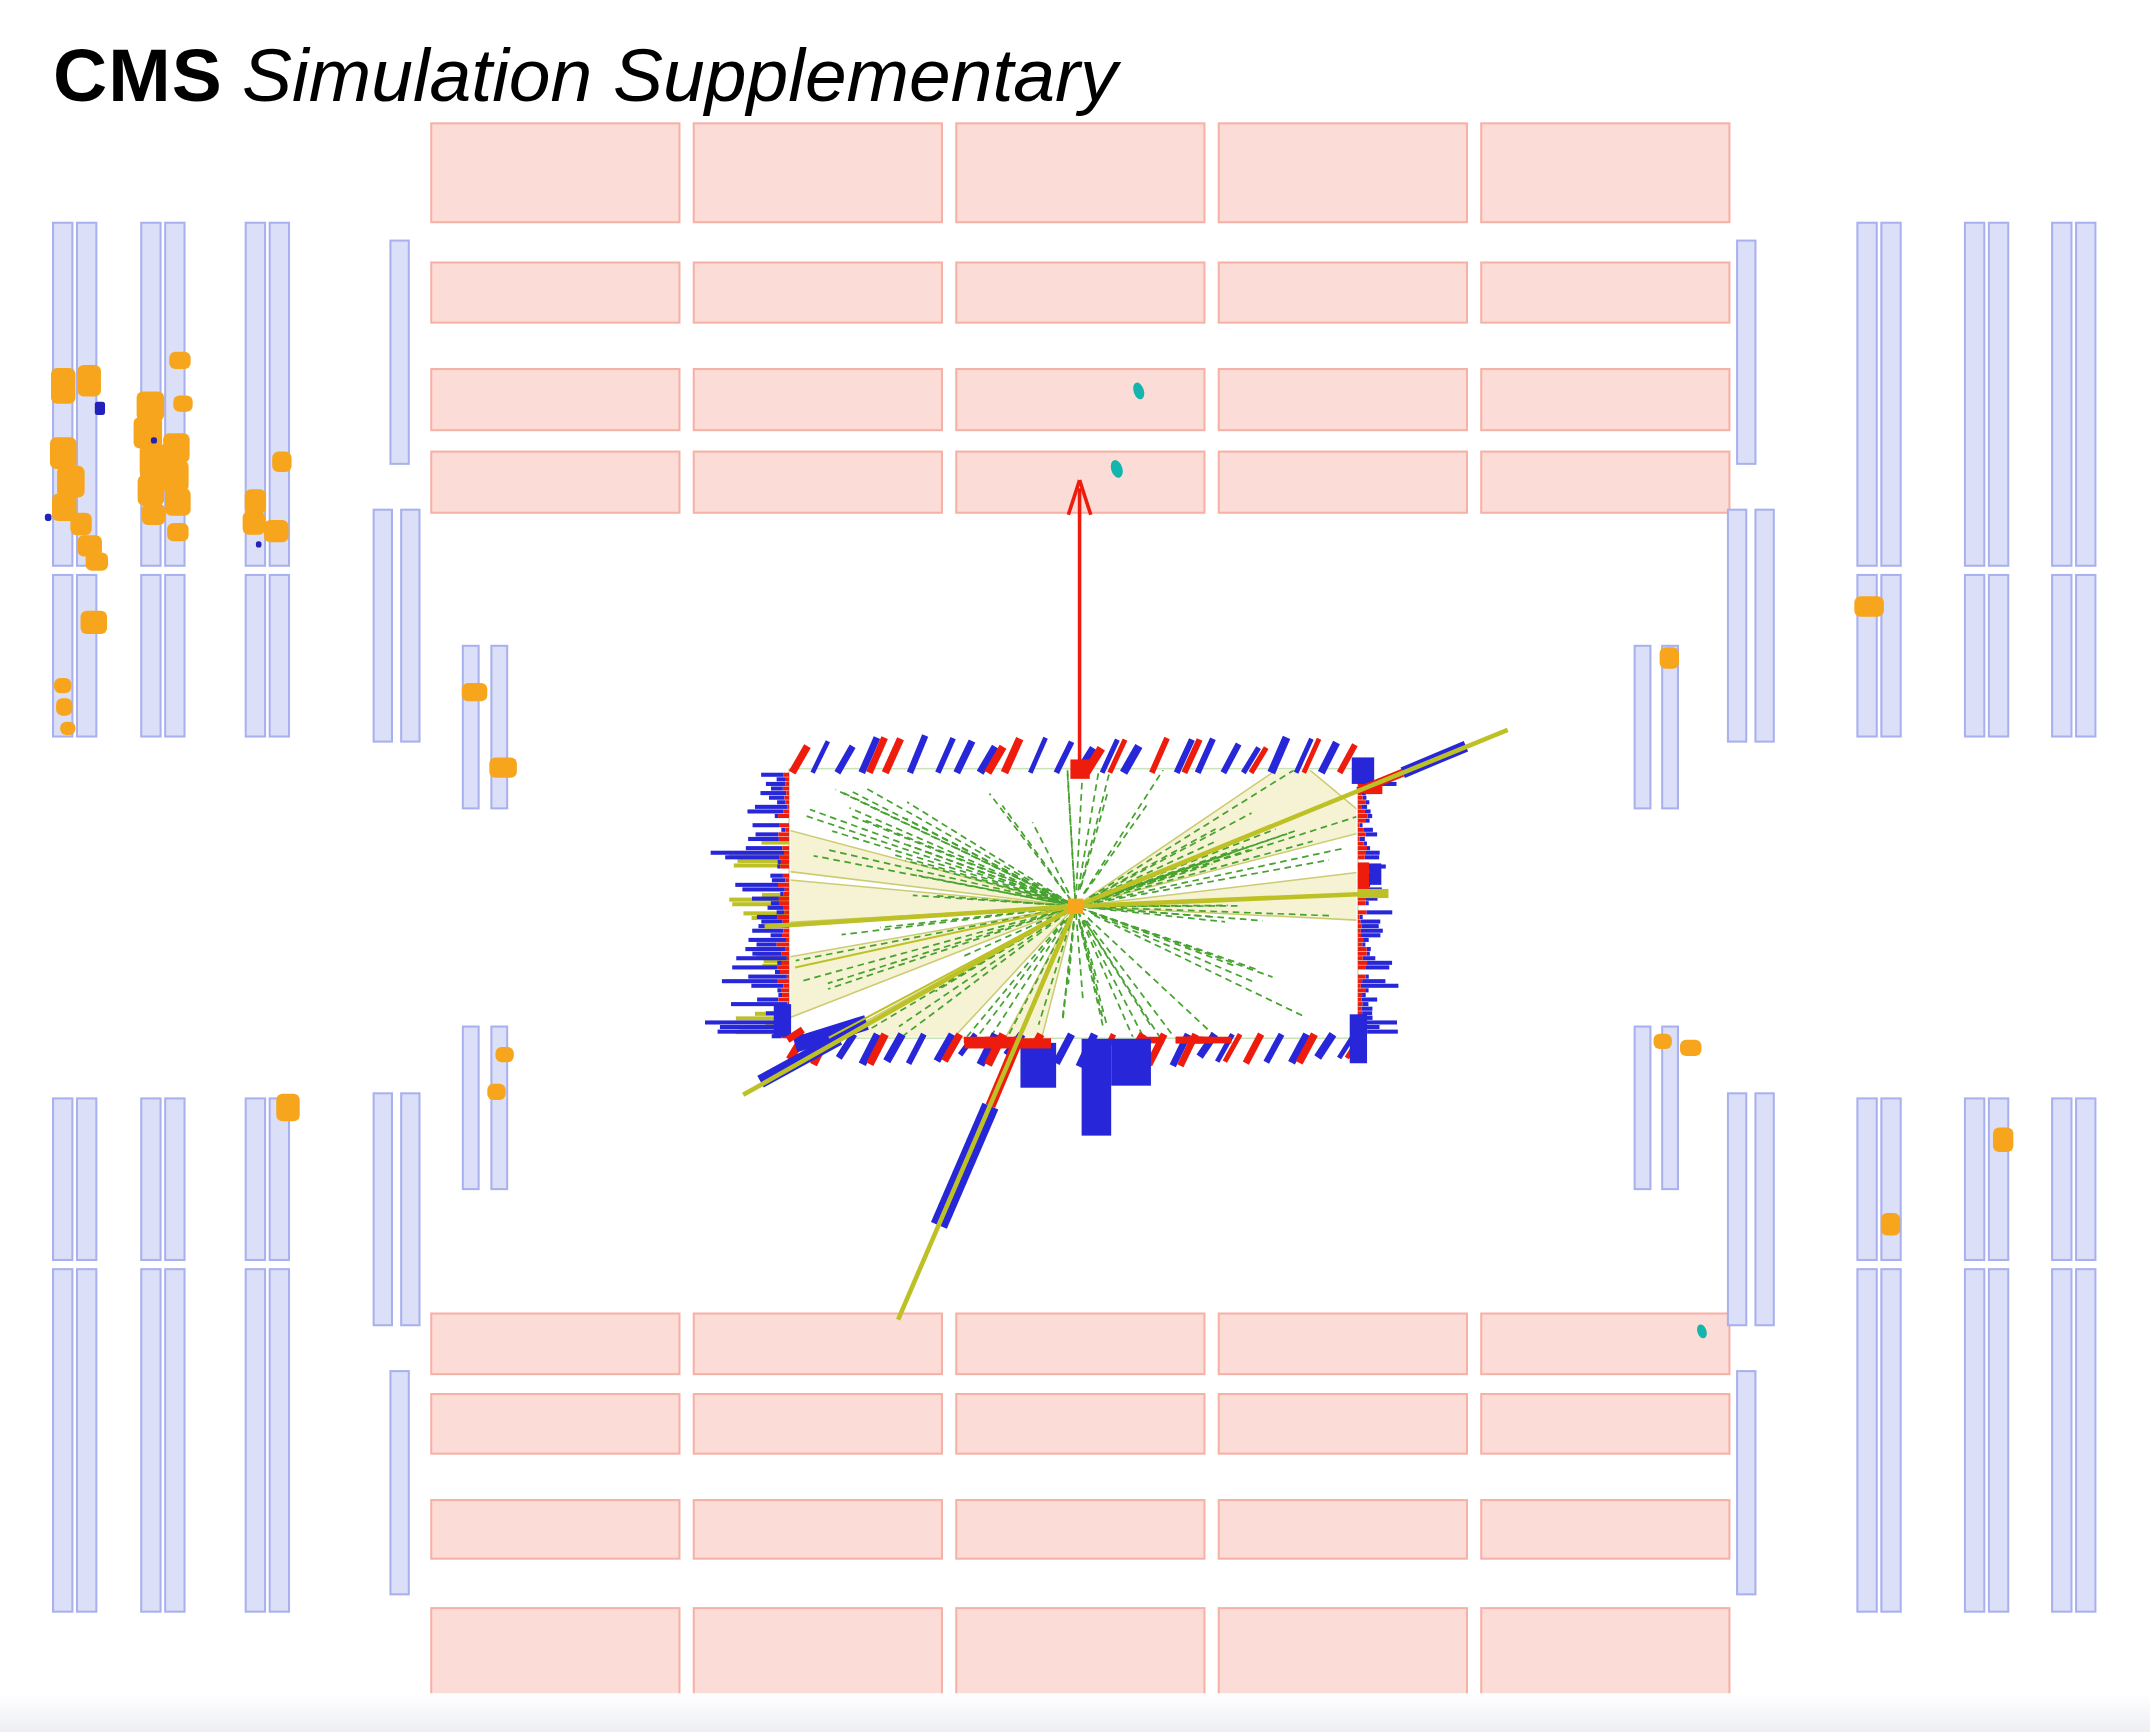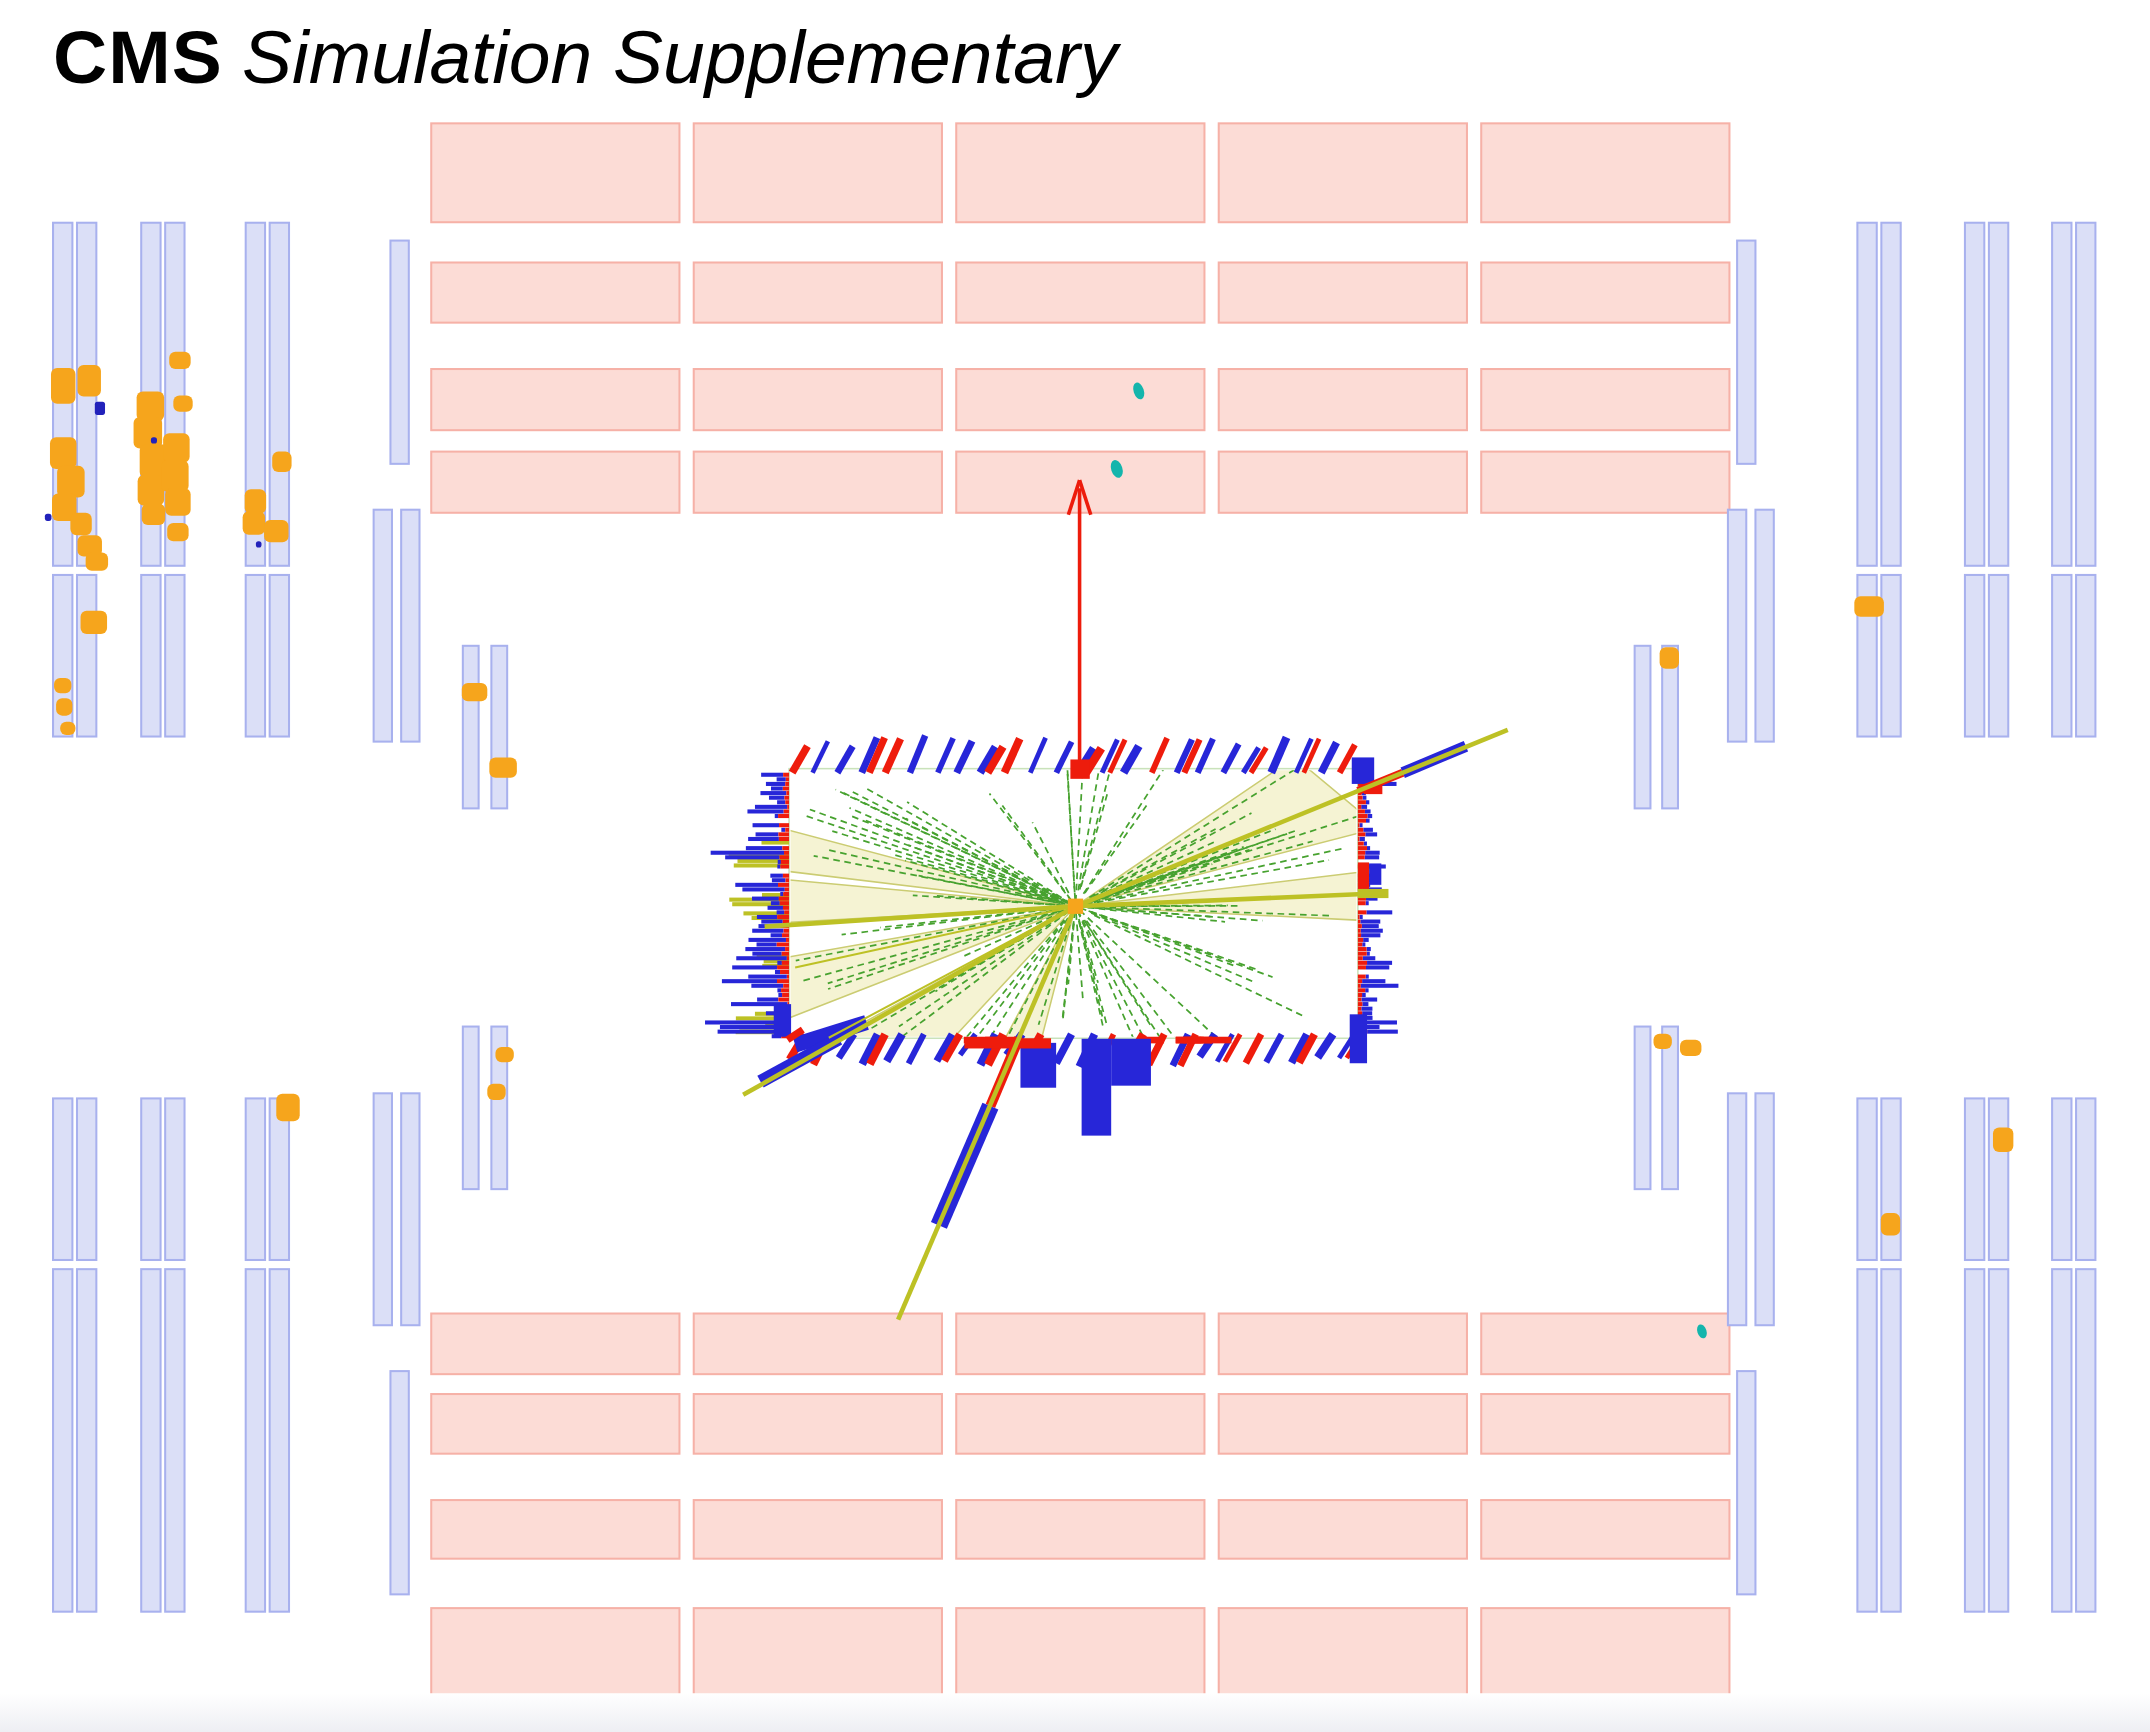--- a/index.html
+++ b/index.html
@@ -1,19 +1,19 @@
 <!DOCTYPE html>
 <html style="font-size:8.2px"><head>
 <meta charset="utf-8">
 <style>
   html,body{margin:0;padding:0;background:#fff;}
   #stage{position:relative;width:2151px;height:1733px;background:#fff;overflow:hidden;
          font-family:"Liberation Sans", sans-serif;}
   #evt{position:absolute;left:0;top:0;}
-  #title{position:absolute;left:53px;top:14px;font-size:75px;color:#000;white-space:nowrap;}
+  #title{position:absolute;left:53px;top:32px;font-size:75px;color:#000;white-space:nowrap;}
   #title .brand{font-weight:700;font-style:normal;letter-spacing:1px;}
   #title .sub{font-style:italic;font-weight:400;margin-left:19.4px;}
 </style>
 </head>
 <body>
 
 <div id="stage">
   <svg id="evt" width="2151" height="1733" viewBox="0 0 4220 3400">
       <defs>
         <clipPath id="trk">

